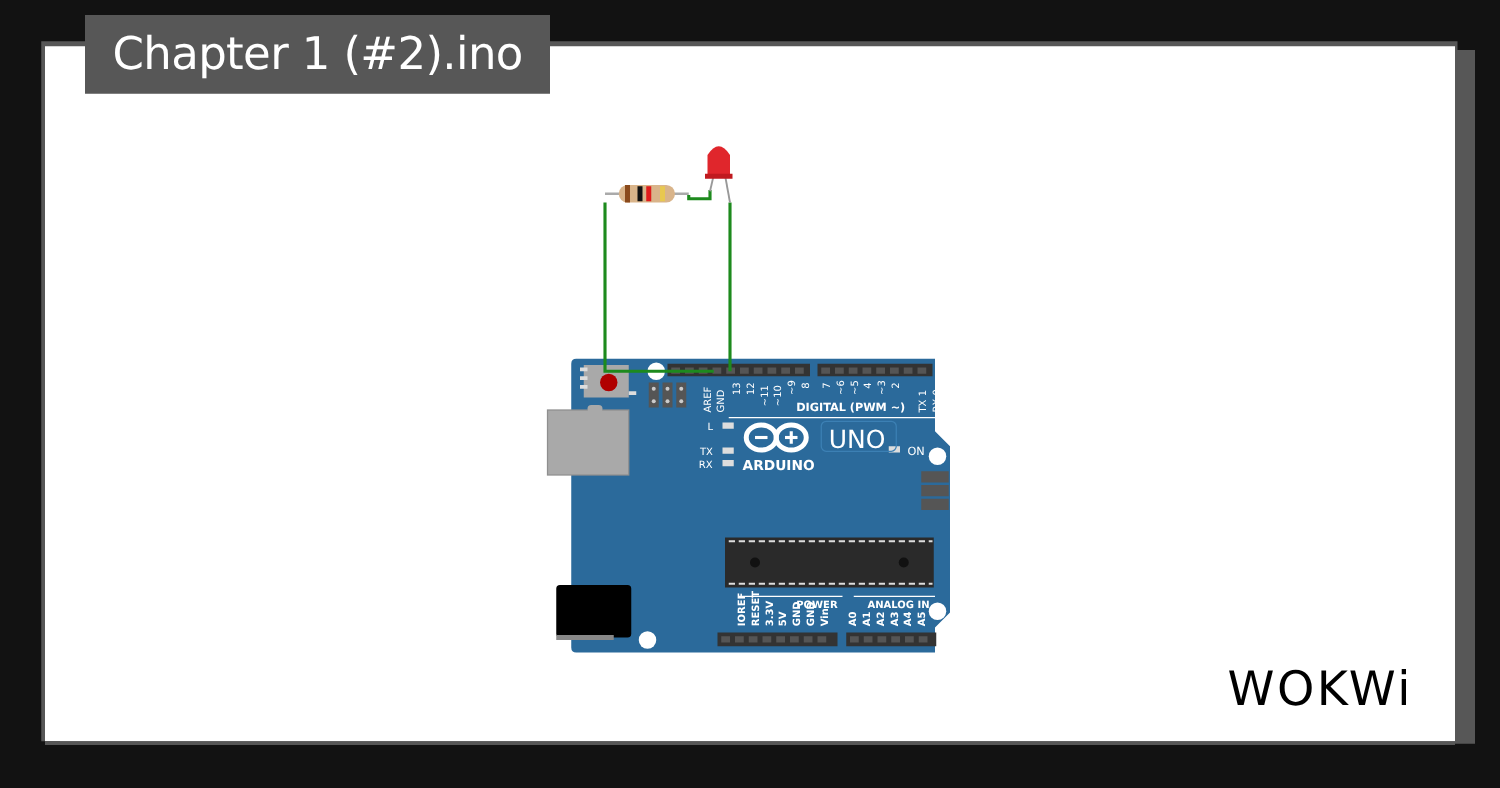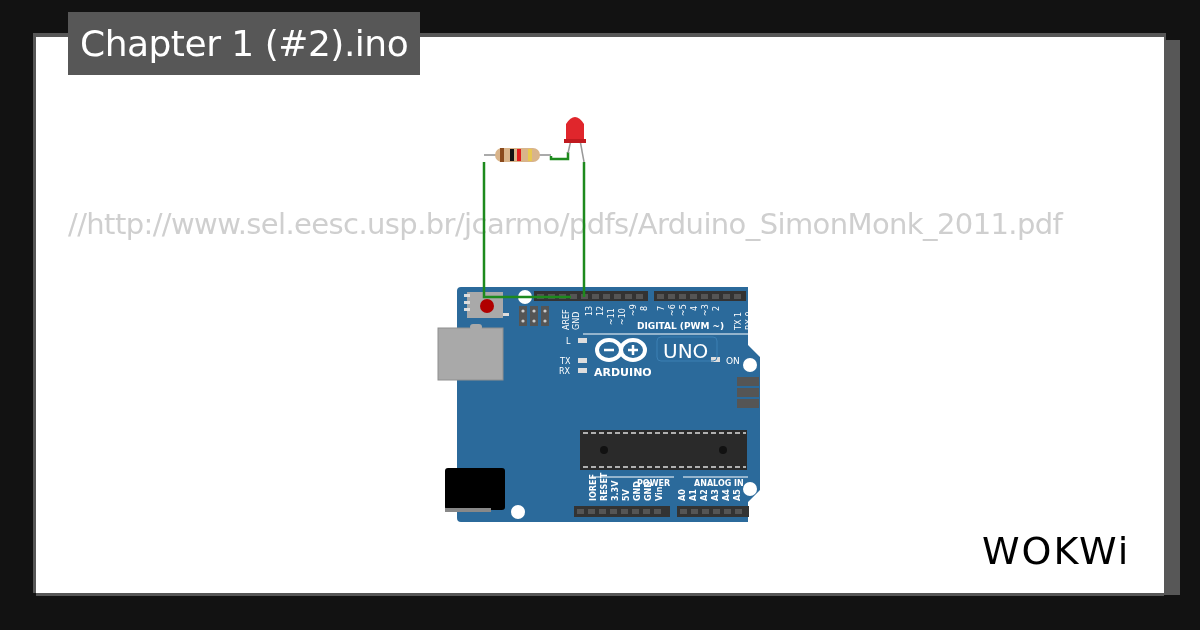--- a/index.html
+++ b/index.html
@@ -17,21 +17,21 @@
       background: #575757;
     }
     .card-inner {
       position: absolute; left: 36px; top: 37px; width: 1128px; height: 556px;
       background: #ffffff; overflow: hidden;
     }
     .title-tab {
       position: absolute; left: 68px; top: 12px; height: 63px;
       background: #575757; color: #ffffff;
       font-family: "DejaVu Sans", sans-serif; font-size: 36px; font-weight: normal;
-      line-height: 63px; padding: 0 12px; white-space: nowrap; letter-spacing: -0.5px;
+      line-height: 63px; padding: 0 22px; white-space: nowrap; letter-spacing: -0.5px;
     }
     .code {
       position: absolute; left: 32px; top: 66px; width: 1065px;
       color: #cfcfcf; font-family: "DejaVu Sans", sans-serif; font-size: 29px;
       line-height: 48.5px; white-space: pre; overflow: hidden; letter-spacing: -0.6px;
     }
     .code .line { height: 48.5px; overflow: hidden; }
     .bottom-band {
       position: absolute; left: 36px; top: 593px; width: 1128px; height: 3px; background:#575757;
     }
@@ -42,21 +42,20 @@
     svg text { font-family: "DejaVu Sans", sans-serif; }
   </style>
 </head>
 <body>
 
 <div class="card-shadow"></div>
 <div class="card"></div>
 
 <div class="card-inner">
   <div class="code">
-    <div class="line">//http://www.sel.eesc.usp.br/jcarmo/pdfs/Arduino_SimonMonk_2011.pdf</div>
     <div class="line"></div>
     
     
     
     
     
     
     
     
   </div>

